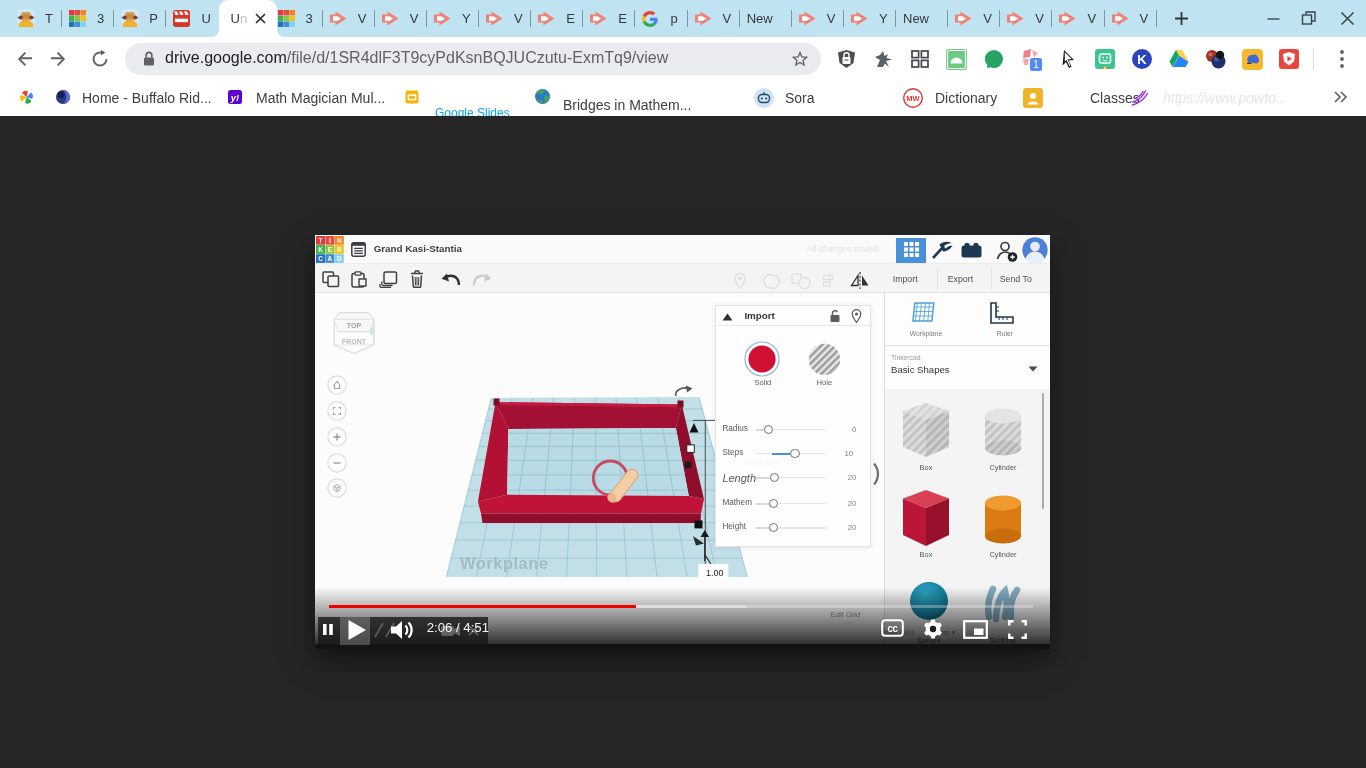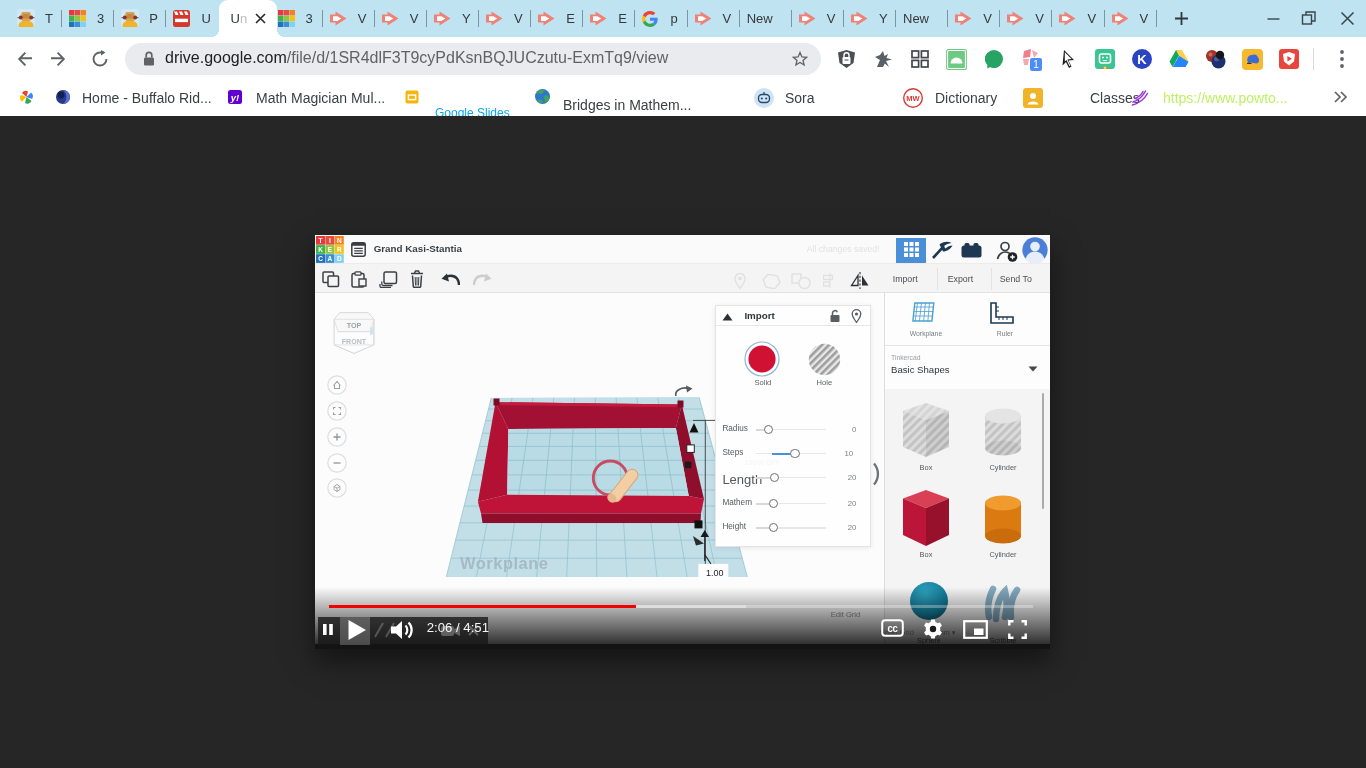--- a/index.html
+++ b/index.html
@@ -396,21 +396,21 @@
 <div style="position:absolute;left:935px;top:89.5px;font-size:14px;color:#3c4043;white-space:nowrap;">Dictionary</div>
 <svg style="position:absolute;left:1023px;top:88px;" width="20" height="20" viewBox="0 0 20 20">
     <rect width="20" height="20" rx="3" fill="#f0b429"></rect>
     <circle cx="10" cy="8" r="3" fill="#fff"></circle>
     <path d="M4.5 16.5 C5 12.5 15 12.5 15.5 16.5 Z" fill="#fff"></path>
   </svg>
 <div style="position:absolute;left:1055px;top:89.5px;font-size:14px;color:#3c4043;white-space:nowrap;margin-left:35px;">Classes</div>
 <svg style="position:absolute;left:1130px;top:88px;" width="20" height="20" viewBox="0 0 20 20">
     <path d="M3 14 C9 12 13 8 15.5 3 M2.5 17 C10 15 15 10 17.5 5.5 M5 10.5 C9 9 11.5 6.5 13 3.5" fill="none" stroke="#9b34d6" stroke-width="1.5" stroke-linecap="round"></path>
   </svg>
-<div style="position:absolute;left:1163px;top:89.5px;font-size:14px;color:#bef264;white-space:nowrap;">https://www.powto...</div>
+<div style="position:absolute;left:1163px;top:89.5px;font-size:14px;color:#e5e5e5;white-space:nowrap;font-style:italic;">https://www.powto...</div>
 <svg style="position:absolute;left:1332px;top:90px;" width="16" height="14" viewBox="0 0 16 14">
     <path d="M3 2 L8 7 L3 12 M9 2 L14 7 L9 12" fill="none" stroke="#5f6368" stroke-width="1.7"></path>
   </svg>
 
 <div id="content"></div>
 <div id="player">
   <div id="tkcanvas"></div>
   <svg id="scene" style="position:absolute;left:0;top:58.6px;" width="569.3" height="355.6" viewBox="0 0 569.3 355.6">
 <polygon points="176.3,104.9 384.3,103.9 432.3,283.9 131.3,283.9" fill="#c2dfe8"></polygon>
 <g stroke="#97c3d0" stroke-width="0.8">
@@ -750,21 +750,21 @@
 <div style="position:absolute;left:6px;top:118.5px;font-size:8.2px;color:#55595d;">Radius</div>
 <div style="position:absolute;left:40px;top:123.2px;width:70px;height:1.5px;background:#e7e7e7;"></div>
 <div style="position:absolute;left:40px;top:123.0px;width:7.8px;height:2px;background:#d8d8d8;"></div>
 <div style="position:absolute;left:47.2px;top:119.4px;width:9.2px;height:9.2px;border-radius:50%;background:#fdfdfd;border:1.4px solid #6c7075;"></div>
 <div style="position:absolute;left:128px;top:119.0px;width:12px;text-align:right;font-size:7.8px;color:#7d8185;">0</div>
 <div style="position:absolute;left:6px;top:142.7px;font-size:8.2px;color:#55595d;">Steps</div>
 <div style="position:absolute;left:40px;top:147.4px;width:70px;height:1.5px;background:#e7e7e7;"></div>
 <div style="position:absolute;left:55.6px;top:147.2px;width:23.0px;height:2px;background:#4a90d8;"></div>
 <div style="position:absolute;left:74.0px;top:143.6px;width:9.2px;height:9.2px;border-radius:50%;background:#fdfdfd;border:1.4px solid #6c7075;"></div>
 <div style="position:absolute;left:128px;top:143.2px;width:12px;text-align:left;font-size:7.8px;color:#7d8185;">10</div>
-<div style="position:absolute;left:6px;top:166.5px;font-size:13px;color:#55595d;">Length</div>
+<div style="position:absolute;left:6px;top:166.5px;font-size:11px;color:#55595d;font-style:italic;">Length</div>
 <div style="position:absolute;left:40px;top:171.2px;width:70px;height:1.5px;background:#e7e7e7;"></div>
 <div style="position:absolute;left:40px;top:171.0px;width:14.3px;height:2px;background:#d8d8d8;"></div>
 <div style="position:absolute;left:53.7px;top:167.4px;width:9.2px;height:9.2px;border-radius:50%;background:#fdfdfd;border:1.4px solid #6c7075;"></div>
 <div style="position:absolute;left:128px;top:167.0px;width:12px;text-align:right;font-size:7.8px;color:#7d8185;">20</div>
 <div style="position:absolute;left:6px;top:192.6px;font-size:8.2px;color:#55595d;">Mathem</div>
 <div style="position:absolute;left:40px;top:197.3px;width:70px;height:1.5px;background:#e7e7e7;"></div>
 <div style="position:absolute;left:40px;top:197.1px;width:13.5px;height:2px;background:#d8d8d8;"></div>
 <div style="position:absolute;left:52.9px;top:193.5px;width:9.2px;height:9.2px;border-radius:50%;background:#fdfdfd;border:1.4px solid #6c7075;"></div>
 <div style="position:absolute;left:128px;top:193.1px;width:12px;text-align:right;font-size:7.8px;color:#7d8185;">20</div>
 <div style="position:absolute;left:6px;top:216.8px;font-size:8.2px;color:#55595d;">Height</div>

